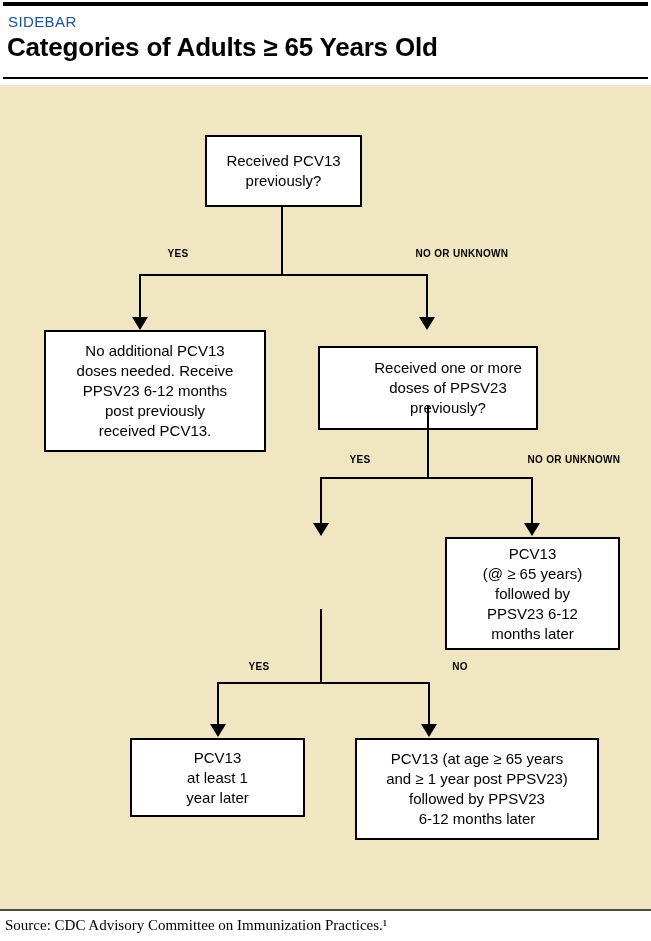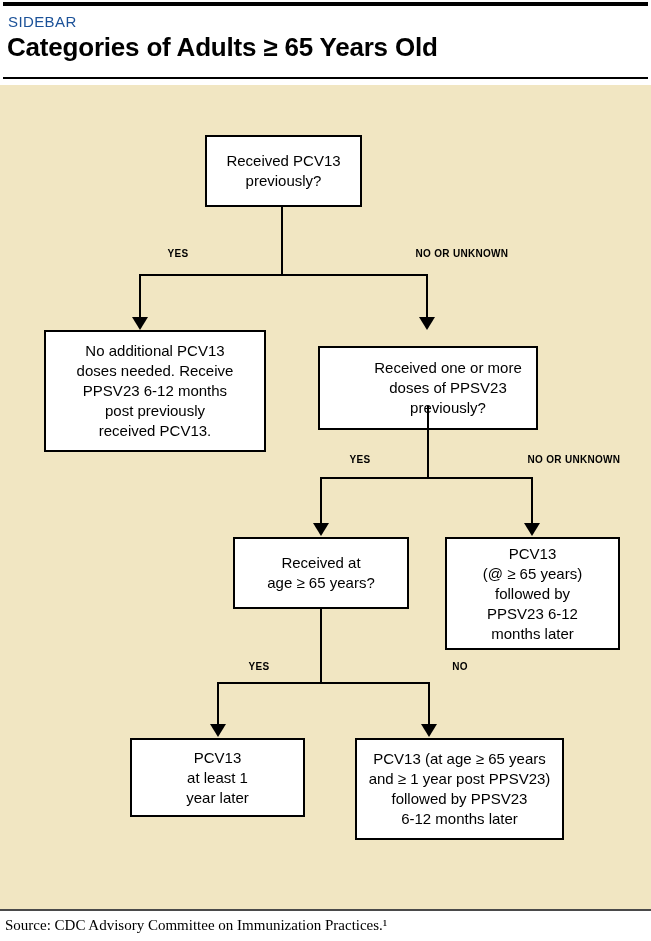--- a/index.html
+++ b/index.html
@@ -70,40 +70,38 @@
 
   <div class="vline" style="left:427px;top:406px;height:73px;"></div>
   <div class="hline" style="left:320px;top:477px;width:213px;"></div>
   <div class="vline" style="left:320px;top:477px;height:48px;"></div>
   <div class="arrow" style="left:313px;top:523px;"></div>
   <div class="vline" style="left:531px;top:477px;height:48px;"></div>
   <div class="arrow" style="left:524px;top:523px;"></div>
   <div class="blabel" style="left:322px;top:454px;">YES</div>
   <div class="blabel" style="left:536px;top:454px;">NO OR UNKNOWN</div>
 
-  <div class="node" style="left:233px;top:537px;width:176px;height:72px;">Received at
-age ≥ 65 years?</div>
   <div class="node" style="left:445px;top:537px;width:175px;height:113px;">PCV13
 (@ ≥ 65 years)
 followed by
 PPSV23 6-12
 months later</div>
 
   <div class="vline" style="left:320px;top:609px;height:75px;"></div>
   <div class="hline" style="left:217px;top:682px;width:213px;"></div>
   <div class="vline" style="left:217px;top:682px;height:44px;"></div>
   <div class="arrow" style="left:210px;top:724px;"></div>
   <div class="vline" style="left:428px;top:682px;height:44px;"></div>
   <div class="arrow" style="left:421px;top:724px;"></div>
   <div class="blabel" style="left:221px;top:661px;">YES</div>
   <div class="blabel" style="left:422px;top:661px;">NO</div>
 
   <div class="node" style="left:130px;top:738px;width:175px;height:79px;">PCV13
 at least 1
 year later</div>
-  <div class="node" style="left:355px;top:738px;width:209px;height:102px;text-align:center;">PCV13 (at age ≥ 65 years
+  <div class="node" style="left:355px;top:738px;width:244px;height:102px;text-align:center;">PCV13 (at age ≥ 65 years
 and ≥ 1 year post PPSV23)
 followed by PPSV23
 6-12 months later</div>
 
   <div class="source">Source: CDC Advisory Committee on Immunization Practices.¹</div>
 
 </div>
 
 </body></html>

